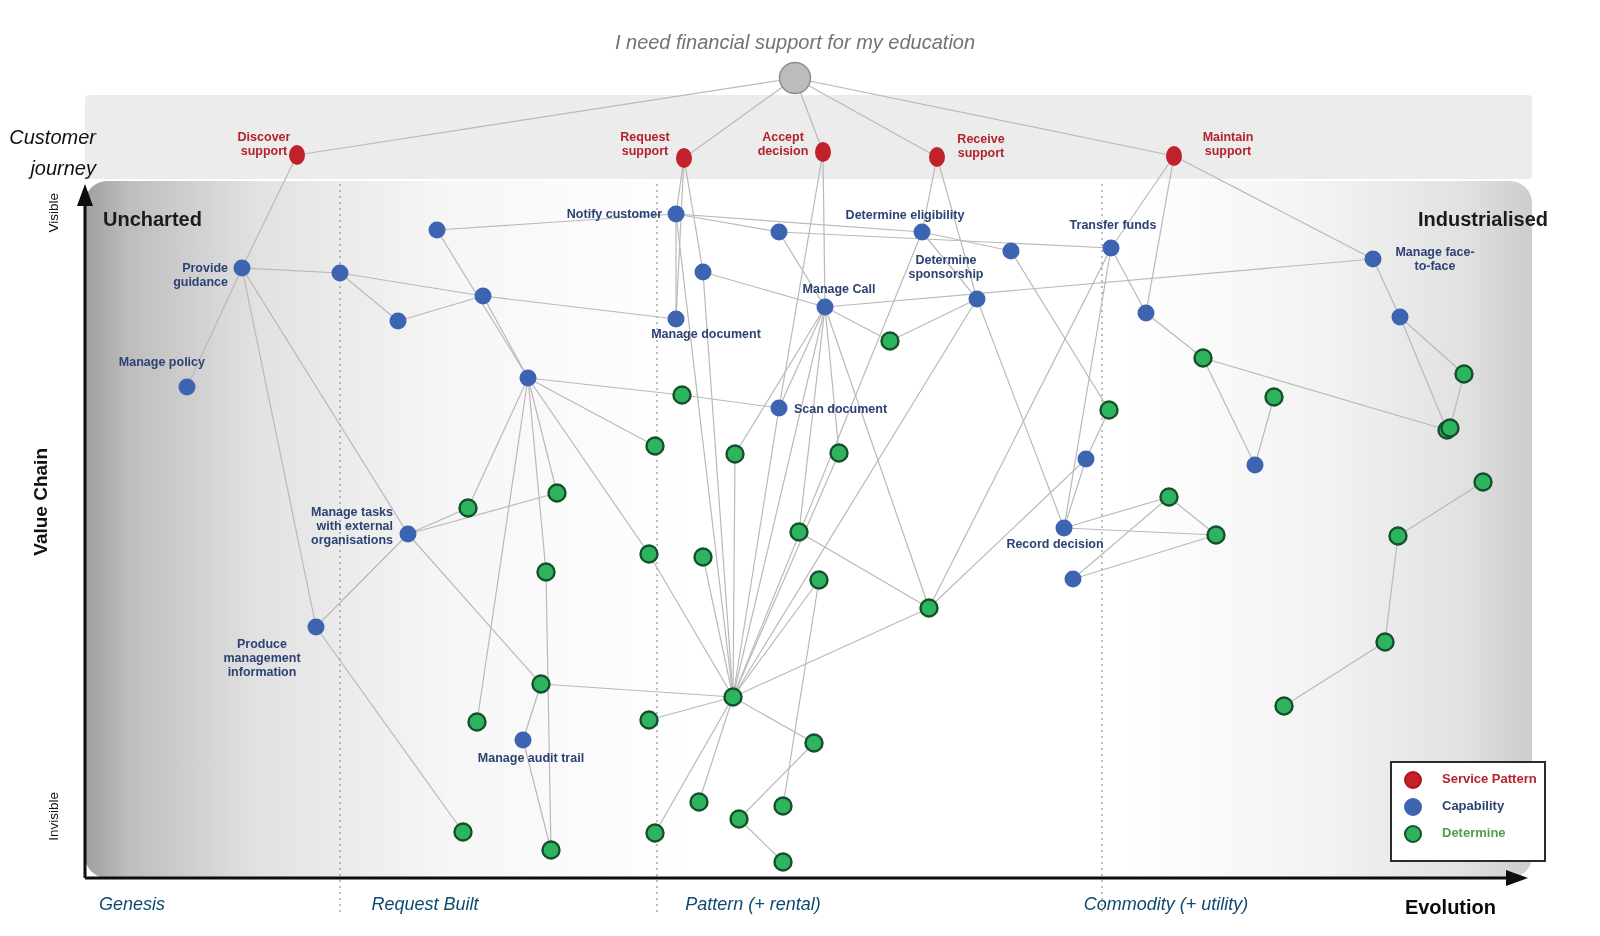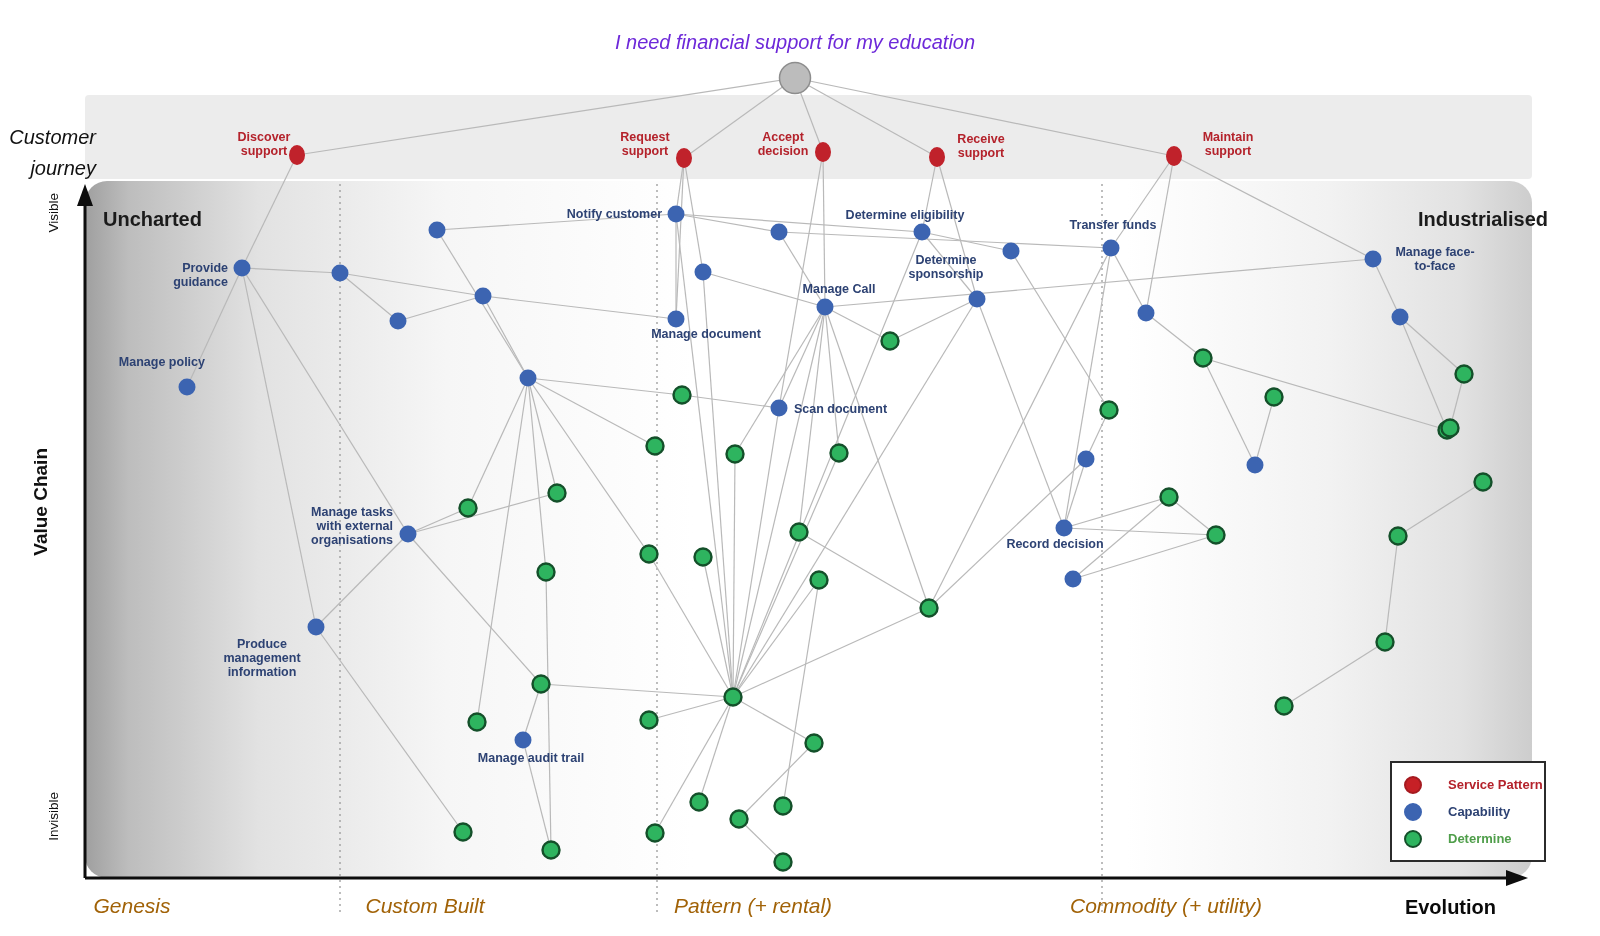--- a/index.html
+++ b/index.html
@@ -1,38 +1,38 @@
 <!DOCTYPE html>
 <html><head>
 <meta charset="utf-8">
 <style>
   html,body{margin:0;padding:0;background:#ffffff;}
   #stage{position:relative;width:1600px;height:936px;background:#ffffff;overflow:hidden;
          font-family:"Liberation Sans",sans-serif;}
   #map-svg{position:absolute;left:0;top:0;}
   .abs{position:absolute;}
   .map-title{top:31px;left:795px;transform:translateX(-50%);font-style:italic;
-             font-size:20px;color:#6d28d9;white-space:nowrap;}
+             font-size:20px;color:#737373;white-space:nowrap;}
   .journey-label{left:6px;top:122px;width:90px;text-align:right;font-style:italic;
                  font-size:20px;line-height:1.55;color:#111;white-space:pre-line;}
   .corner{font-weight:bold;font-size:20px;color:#1b1b1b;}
   .uncharted{left:103px;top:208px;}
   .industrialised{left:1418px;top:208px;}
   .vlabel{writing-mode:vertical-rl;transform:rotate(180deg);color:#111;}
   .visible-label{left:46px;top:193px;font-size:13.5px;}
   .invisible-label{left:46px;top:792px;font-size:13.5px;}
   .value-chain{left:30px;top:448px;font-size:19px;font-weight:bold;}
-  .stage-label{top:894px;font-style:italic;font-size:21px;color:#a16207;white-space:nowrap;
+  .stage-label{top:894px;font-style:italic;font-size:18px;color:#0c4a6e;white-space:nowrap;
                transform:translateX(-50%);}
   .stage-1{left:132px;} .stage-2{left:425px;} .stage-3{left:753px;} .stage-4{left:1166px;}
   .evolution-label{top:896px;left:1496px;transform:translateX(-100%);font-weight:bold;
                    font-size:20px;color:#0a0a0a;white-space:nowrap;}
   .legend{left:1390px;top:761px;width:156px;background:#ffffff;border:2px solid #2b2b2b;
           padding:8px 0 8px 12px;box-sizing:border-box;}
-  .legend-row{display:flex;align-items:center;gap:26px;height:27px;}
+  .legend-row{display:flex;align-items:flex-start;gap:20px;height:27px;}
   .legend-dot{width:14px;height:14px;border-radius:50%;flex:0 0 auto;}
   .legend-text{font-size:13px;font-weight:bold;white-space:nowrap;}
 </style>
 </head>
 <body>
 
 <div id="stage">
 
   <svg id="map-svg" width="1600" height="936" viewBox="0 0 1600 936">
     <defs>
@@ -270,21 +270,21 @@
 journey</div>
 
   <div class="abs corner uncharted">Uncharted</div>
   <div class="abs corner industrialised">Industrialised</div>
 
   <div class="abs vlabel visible-label">Visible</div>
   <div class="abs vlabel invisible-label">Invisible</div>
   <div class="abs vlabel value-chain">Value Chain</div>
 
   <div class="abs stage-label stage-1">Genesis</div>
-  <div class="abs stage-label stage-2">Custom Built</div>
+  <div class="abs stage-label stage-2">Request Built</div>
   <div class="abs stage-label stage-3">Pattern (+ rental)</div>
   <div class="abs stage-label stage-4">Commodity (+ utility)</div>
   <div class="abs evolution-label">Evolution</div>
 
   <div class="abs legend" id="legend">
       <div class="legend-row">
         <span class="legend-dot" style="background: rgb(198, 32, 38); border: 2px solid rgb(165, 26, 32);"></span>
         <span class="legend-text" style="color: rgb(180, 34, 43);">Service Pattern</span>
       </div>
       <div class="legend-row">

